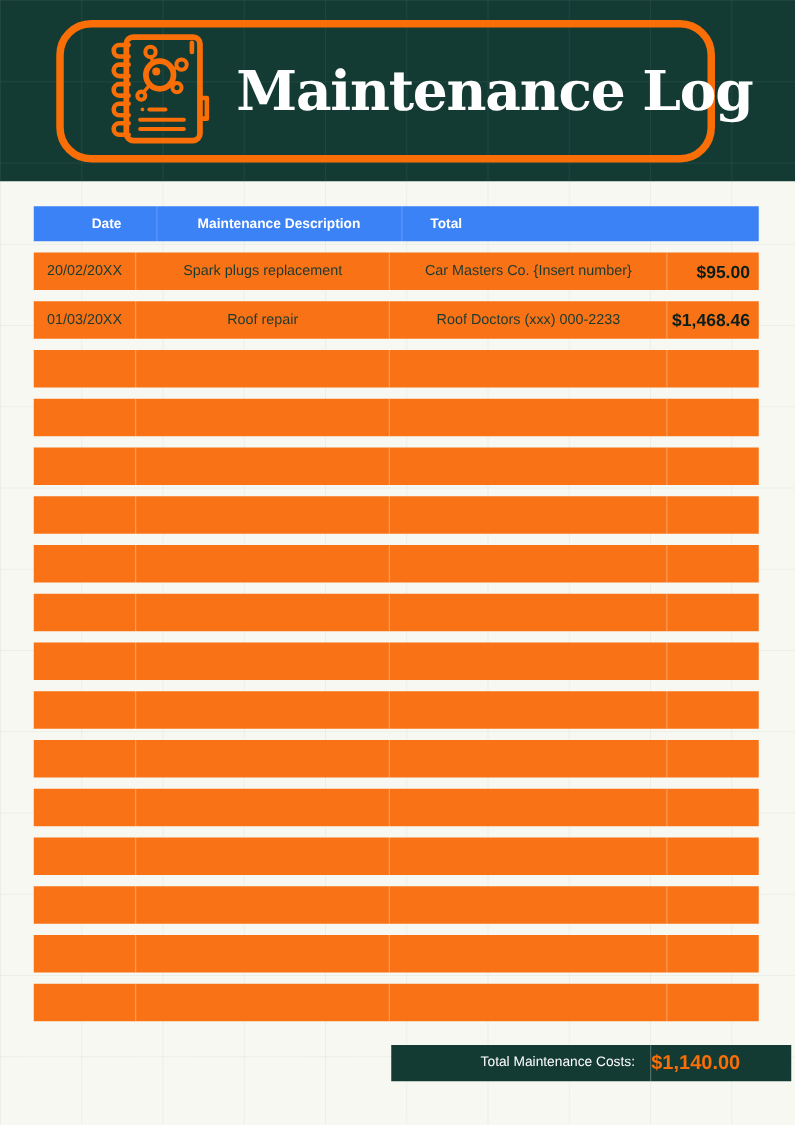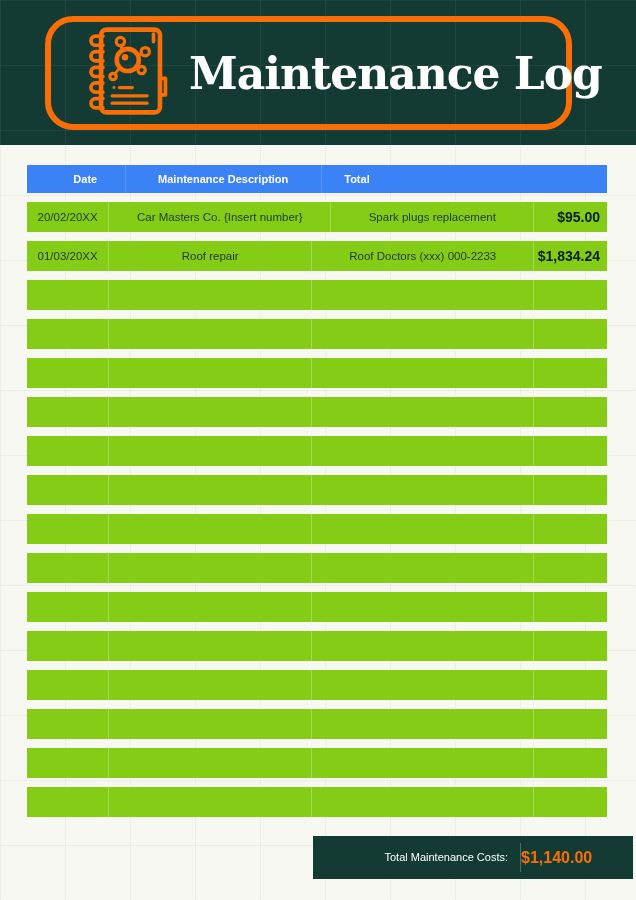--- a/index.html
+++ b/index.html
@@ -51,21 +51,21 @@
     display: flex; align-items: flex-start; padding-left: 19px;
   }
   .thead .hcell {
     color: #FFFFFF; font-size: 11px; font-weight: bold;
     text-align: center; line-height: 28px; height: 28px;
     border-left: 1px solid rgba(255,255,255,0.18);
   }
   .thead .hcell:first-child { border-left: none; }
 
   .trow {
-    height: 30px; margin-top: 9px; background: #84cc16;
+    height: 30px; margin-top: 9px; background: #f97316;
     display: flex; align-items: flex-end;
   }
   .cell {
     height: 30px; line-height: 30px;
     font-size: 11.5px; color: #1C3A31;
     text-align: center;
     white-space: nowrap; overflow: hidden;
     border-left: 1px solid rgba(255,255,255,0.28);
   }
   .trow .cell:first-child { border-left: none; }
@@ -74,21 +74,21 @@
   .c-prov,  .h-prov  { width: 38.3%; }
   .c-price, .h-price { width: 12.7%; }
   .c-price {
     text-align: right; padding-right: 7px;
     font-weight: bold; color: #0A1F1A; font-size: 14px;
   }
 
   
   .total-bar {
     margin: 19px 3px 0 auto;
-    width: 320px; height: 43px;
+    width: 320px; height: 29px;
     background: #133B34;
     display: flex; align-items: center;
   }
   .total-label {
     flex: 1; text-align: right;
     color: #FFFFFF; font-size: 11px;
     padding-right: 12px; line-height: 29px;
     border-right: 1px solid rgba(255,255,255,0.25);
     height: 29px;
   }
@@ -141,29 +141,29 @@
 
   <main class="table-wrap">
     <div class="thead">
       <div class="hcell h-date">Date</div>
       <div class="hcell h-desc">Maintenance Description</div>
       <div class="hcell h-price">Total</div>
     </div>
     <div id="rows">
         <div class="trow">
           <div class="cell c-date">20/02/20XX</div>
+          <div class="cell c-desc">Spark plugs replacement</div>
           <div class="cell c-prov">Car Masters Co. {Insert number}</div>
-          <div class="cell c-desc">Spark plugs replacement</div>
           <div class="cell c-price">$95.00</div>
         </div>
         <div class="trow">
           <div class="cell c-date">01/03/20XX</div>
           <div class="cell c-desc">Roof repair</div>
           <div class="cell c-prov">Roof Doctors (xxx) 000-2233</div>
-          <div class="cell c-price">$1,834.24</div>
+          <div class="cell c-price">$1,468.46</div>
         </div>
         <div class="trow">
           <div class="cell c-date"></div>
           <div class="cell c-desc"></div>
           <div class="cell c-prov"></div>
           <div class="cell c-price"></div>
         </div>
         <div class="trow">
           <div class="cell c-date"></div>
           <div class="cell c-desc"></div>

